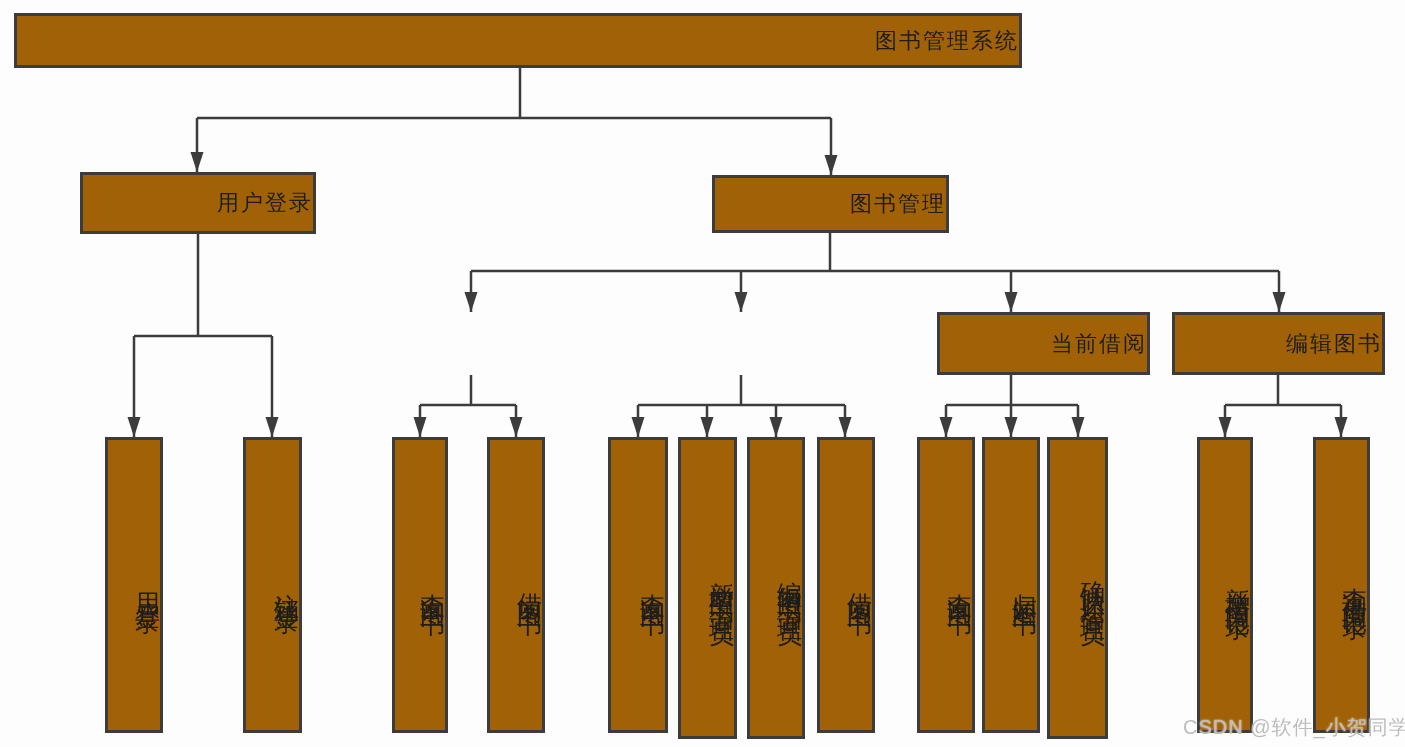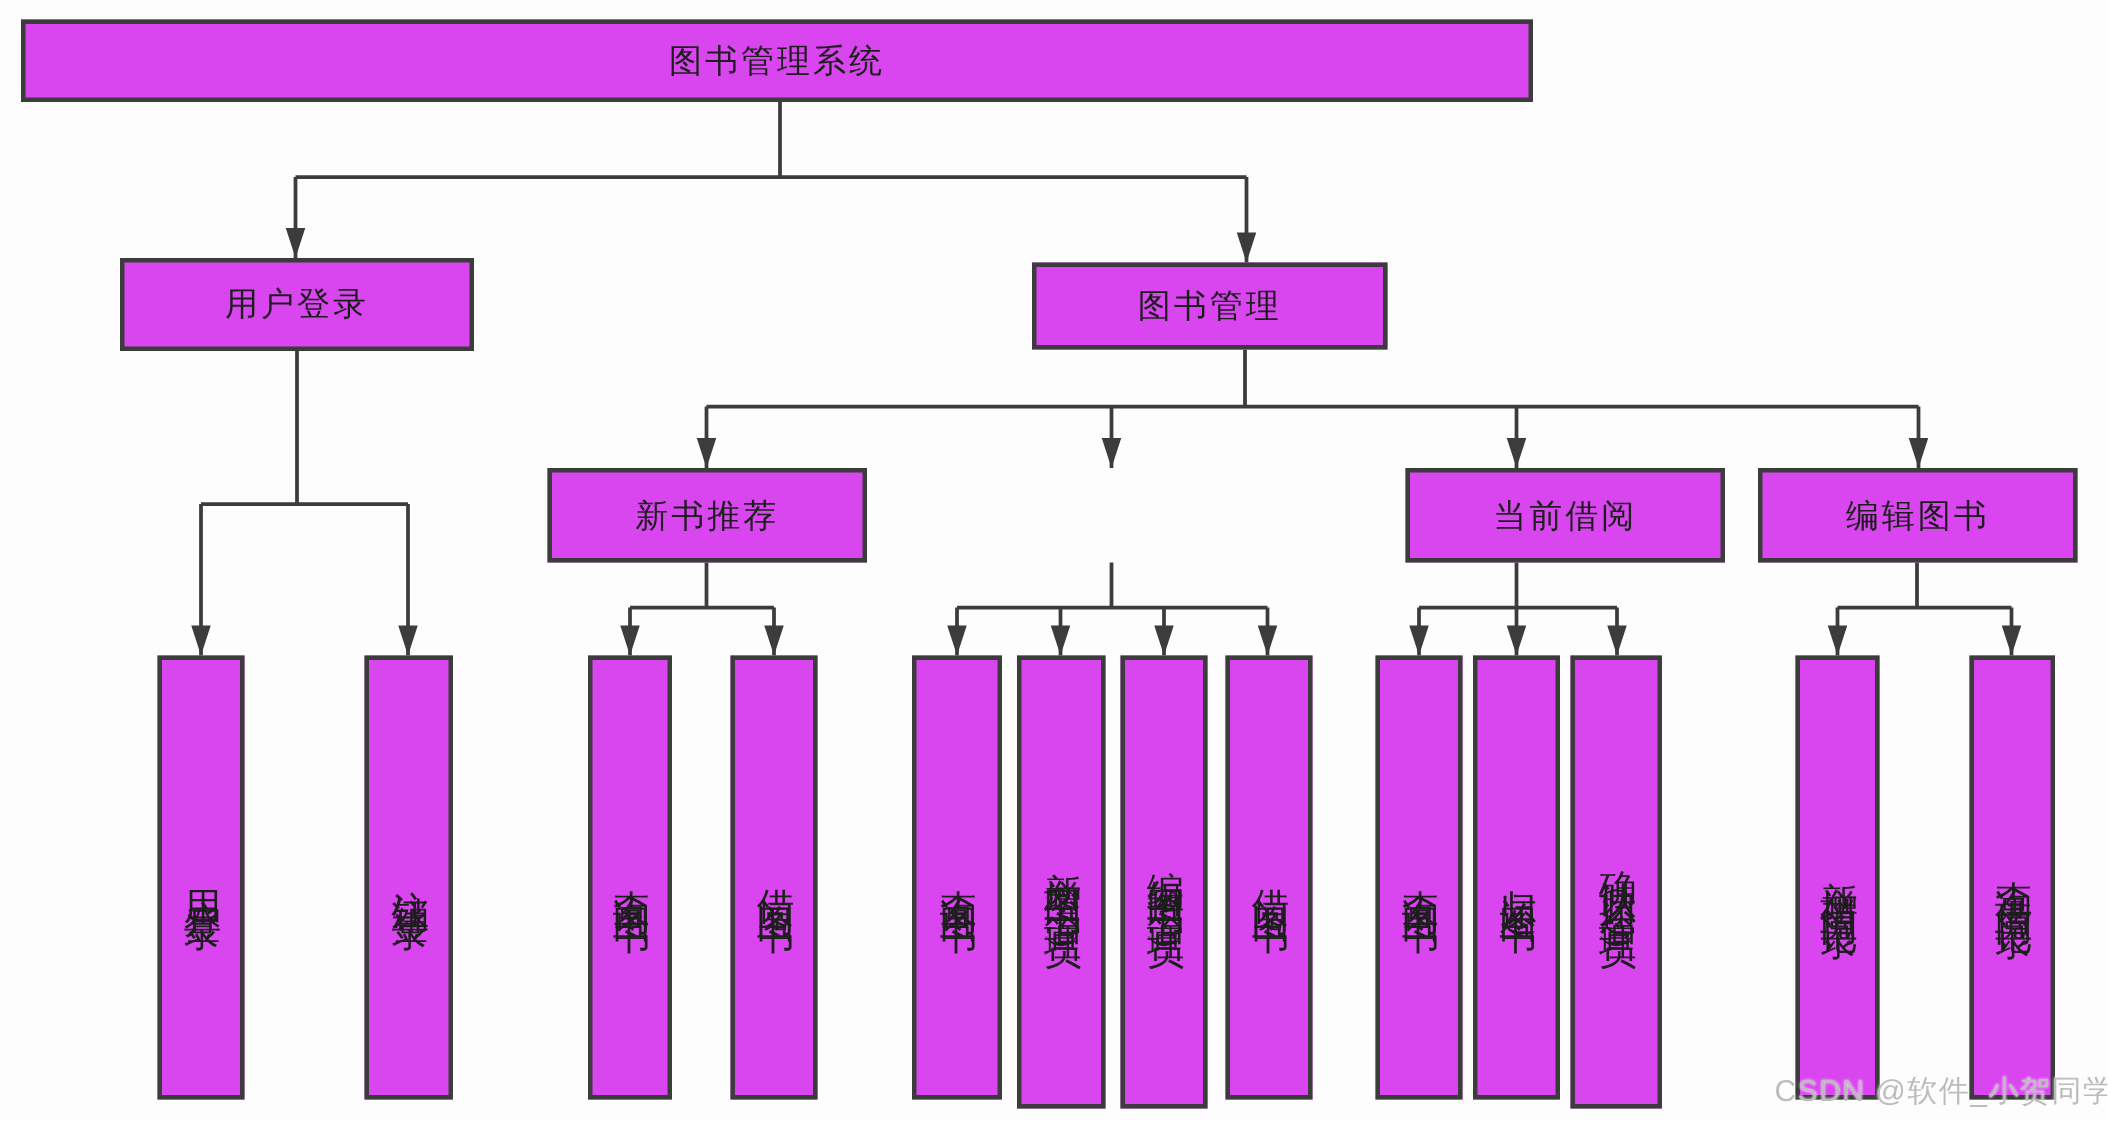--- a/index.html
+++ b/index.html
@@ -1,20 +1,20 @@
 <!DOCTYPE html>
 <html><head>
 <meta charset="utf-8">
 <style>
   html,body{margin:0;padding:0;background:#ffffff;}
   body{width:1405px;height:747px;font-family:"Liberation Sans",sans-serif;color:#1d1d1d;}
   .stage{position:relative;width:1405px;height:747px;background:#fdfdfd;overflow:hidden;}
   svg.connectors{position:absolute;left:0;top:0;z-index:1;}
-  .node{position:absolute;background:#d946ef;border:3px solid #3c3c3c;box-sizing:border-box;
-        display:flex;align-items:center;justify-content:center;z-index:2;}
+  .node{position:absolute;background:#a16207;border:3px solid #3c3c3c;box-sizing:border-box;
+        display:flex;align-items:center;justify-content:flex-end;z-index:2;}
   .h-node span{font-size:22px;letter-spacing:2px;white-space:nowrap;}
   .v-node span{writing-mode:vertical-rl;text-orientation:mixed;font-size:25px;
                letter-spacing:6px;line-height:1;white-space:nowrap;}
   .watermark{position:absolute;z-index:3;font-size:20px;color:#bcbcbc;letter-spacing:1px;
              white-space:nowrap;text-shadow:0 0 2px #ffffff;}
 </style>
 </head>
 <body>
 
 <div class="stage">
@@ -59,27 +59,24 @@
     </g>
   </svg>
 
   <div class="node h-node" style="left:14px;top:13px;width:1008px;height:55px">
     <span>图书管理系统</span>
   </div>
 
   <div class="node h-node" style="left:80px;top:172px;width:236px;height:62px">
     <span>用户登录</span>
   </div>
-  <div class="node h-node" style="left:688px;top:175px;width:237px;height:58px">
+  <div class="node h-node" style="left:712px;top:175px;width:237px;height:58px">
     <span>图书管理</span>
   </div>
 
-  <div class="node h-node" style="left:365px;top:312px;width:213px;height:63px">
-    <span>新书推荐</span>
-  </div>
   <div class="node h-node" style="left:937px;top:312px;width:213px;height:63px">
     <span>当前借阅</span>
   </div>
   <div class="node h-node" style="left:1172px;top:312px;width:213px;height:63px">
     <span>编辑图书</span>
   </div>
 
   <div class="node v-node" style="left:105px;top:437px;width:58px;height:296px">
     <span>用户登录</span>
   </div>

